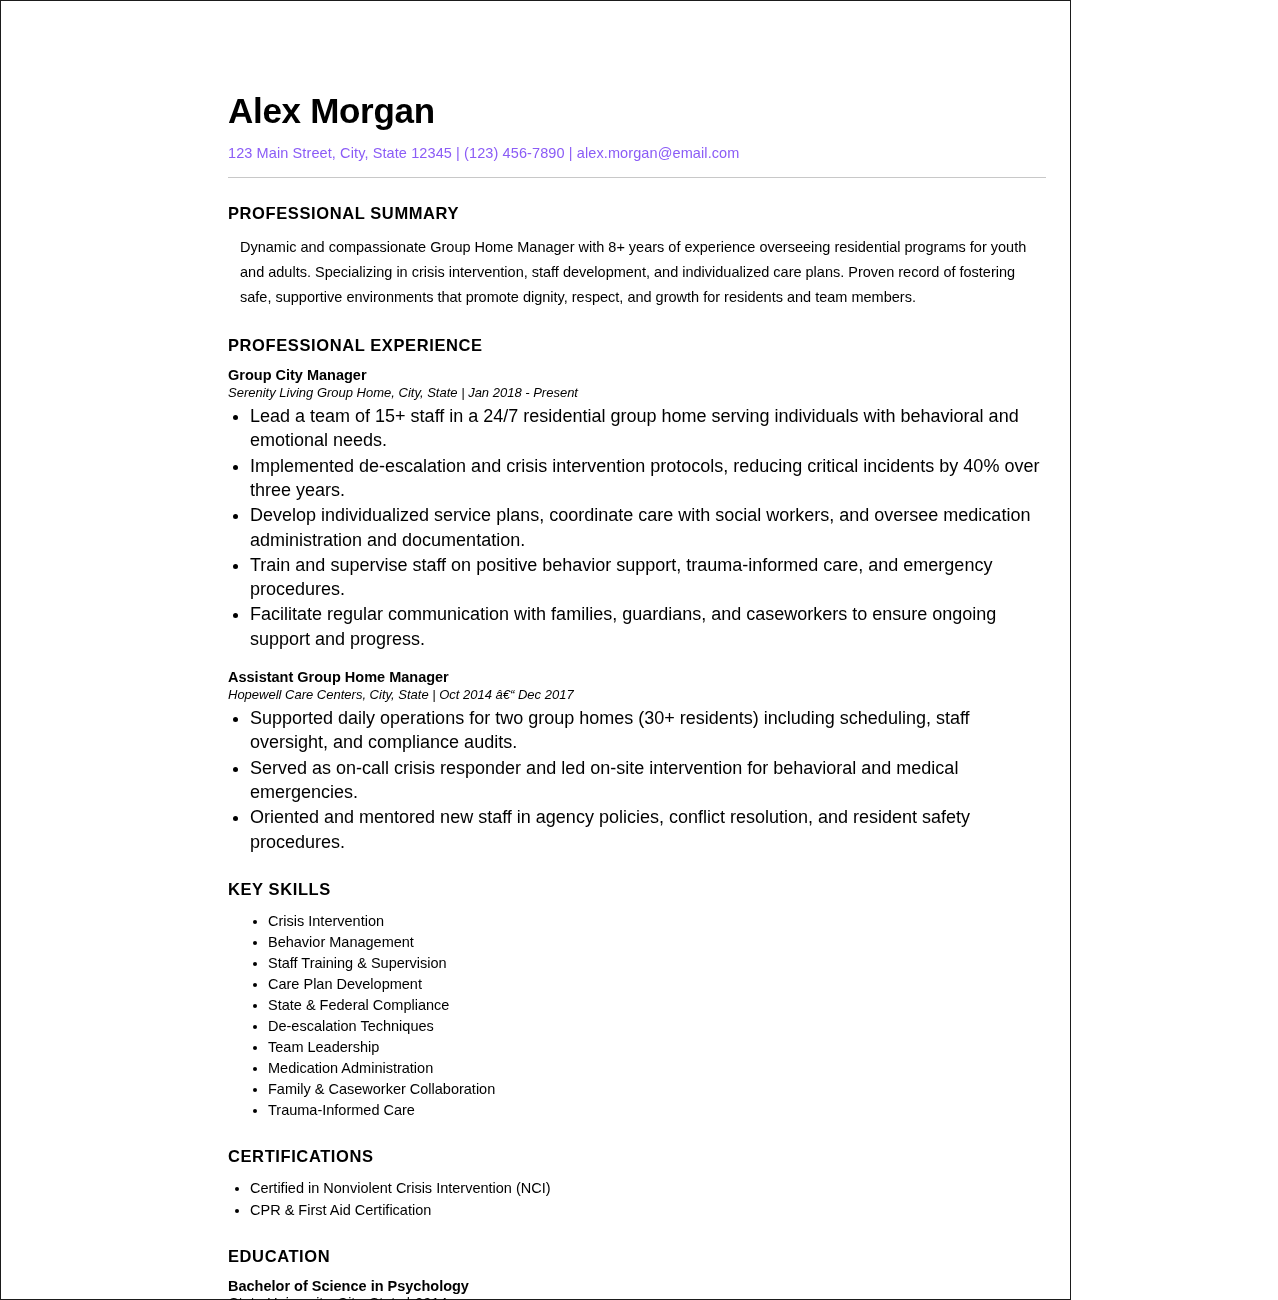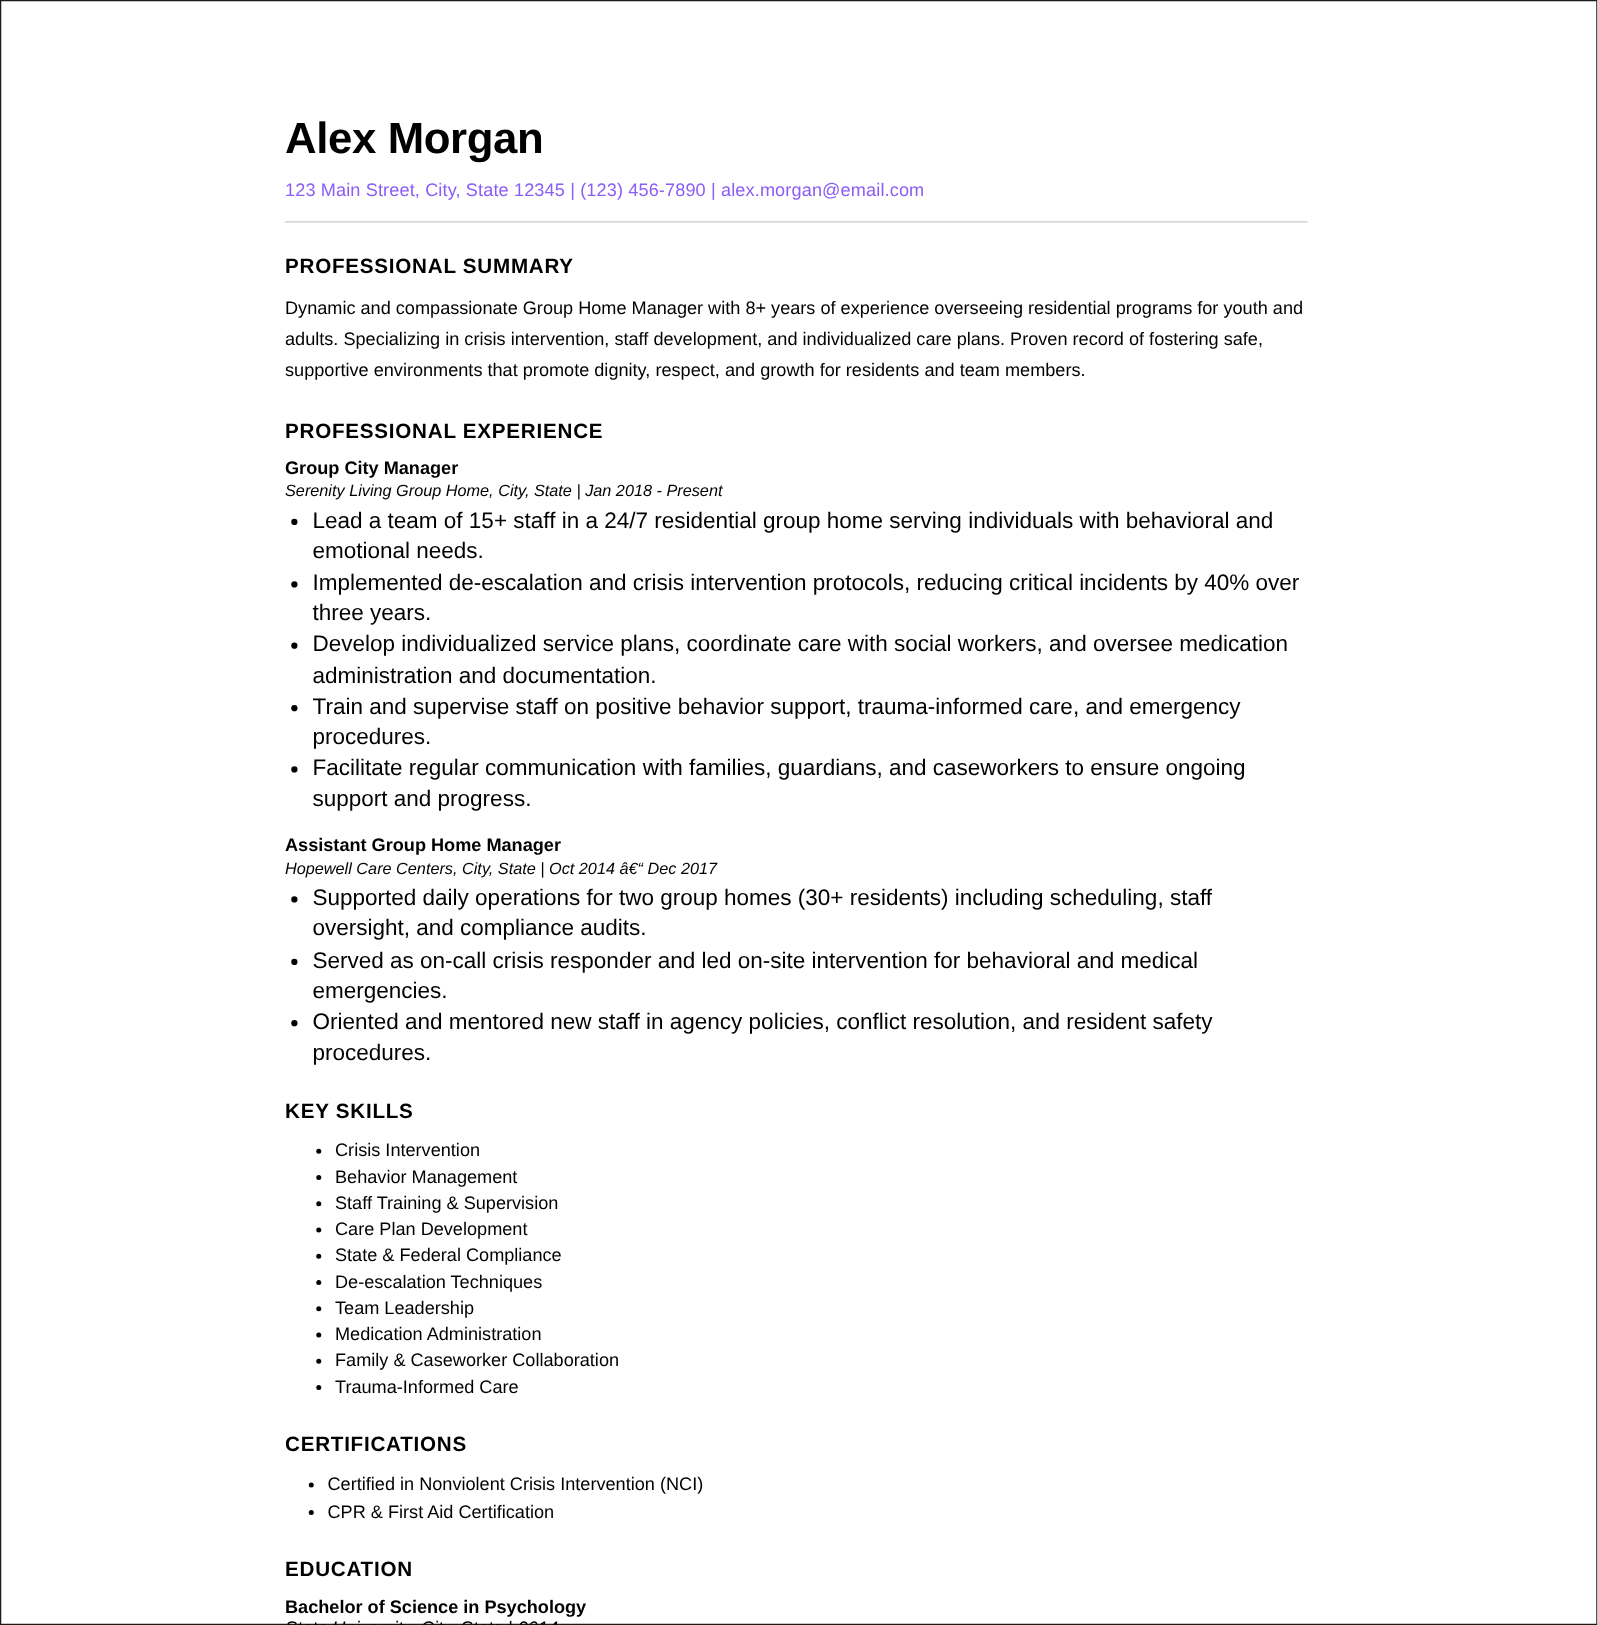--- a/index.html
+++ b/index.html
@@ -11,21 +11,21 @@
     width: 1278px;
     height: 1300px;
     font-family: "Liberation Sans", sans-serif;
     color: #000000;
     position: relative;
     overflow: hidden;
   }
   .page {
     position: absolute;
     left: 0; top: 0;
-    width: 1278px;
+    width: 1071px;
     height: 1300px;
     background: #fff;
     border: 1px solid #1b1b1b;
     box-sizing: border-box;
   }
   .resume {
     position: absolute;
     left: 227px;
     top: 90px;
     width: 818px;
@@ -57,21 +57,21 @@
     font-weight: bold;
     letter-spacing: 0.6px;
     margin: 0 0 12px 0;
   }
   .section {
     margin-bottom: 24px;
   }
   .summary-text {
     font-size: 14.5px;
     line-height: 1.72;
-    margin: 0;
+    margin: 12px;
   }
 
   
   .job { margin-bottom: 18px; }
   .job:last-child { margin-bottom: 0; }
   .job-title {
     font-size: 14.5px;
     font-weight: bold;
     margin: 0 0 2px 0;
   }
@@ -107,21 +107,21 @@
     padding-left: 40px;
     list-style: disc;
   }
   .skills-col ul li {
     font-size: 14.5px;
     line-height: 1.45;
   }
 
   
   ul.cert-list {
-    margin: 12px;
+    margin: 0;
     padding-left: 22px;
     list-style: disc;
   }
   ul.cert-list li {
     font-size: 14.5px;
     line-height: 1.5;
   }
 
   
   .edu-degree {

